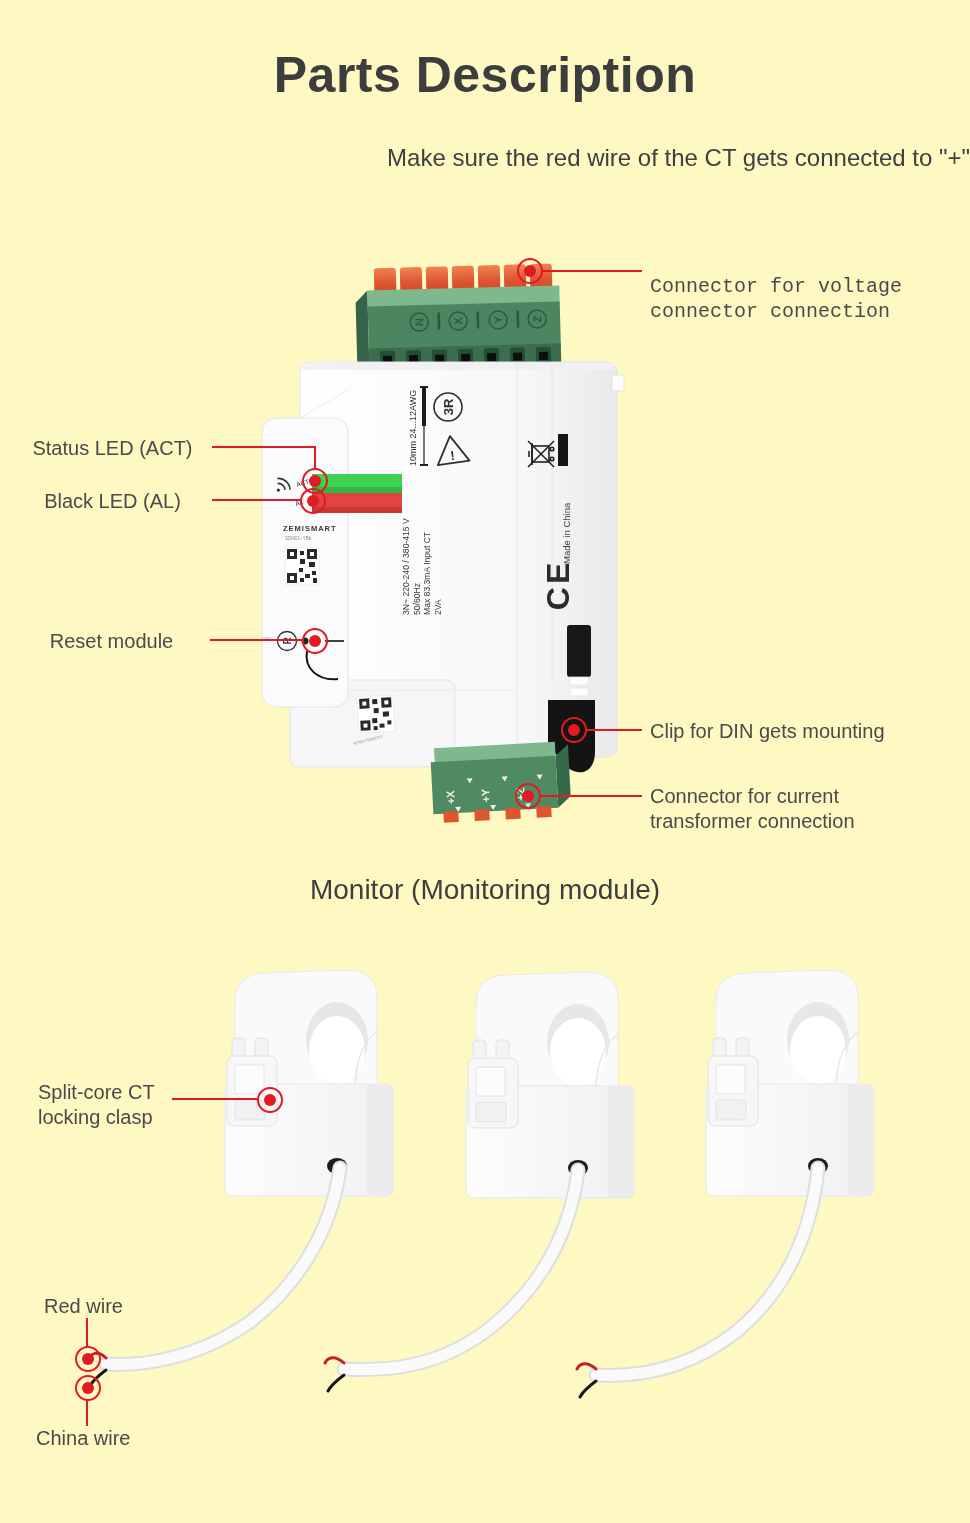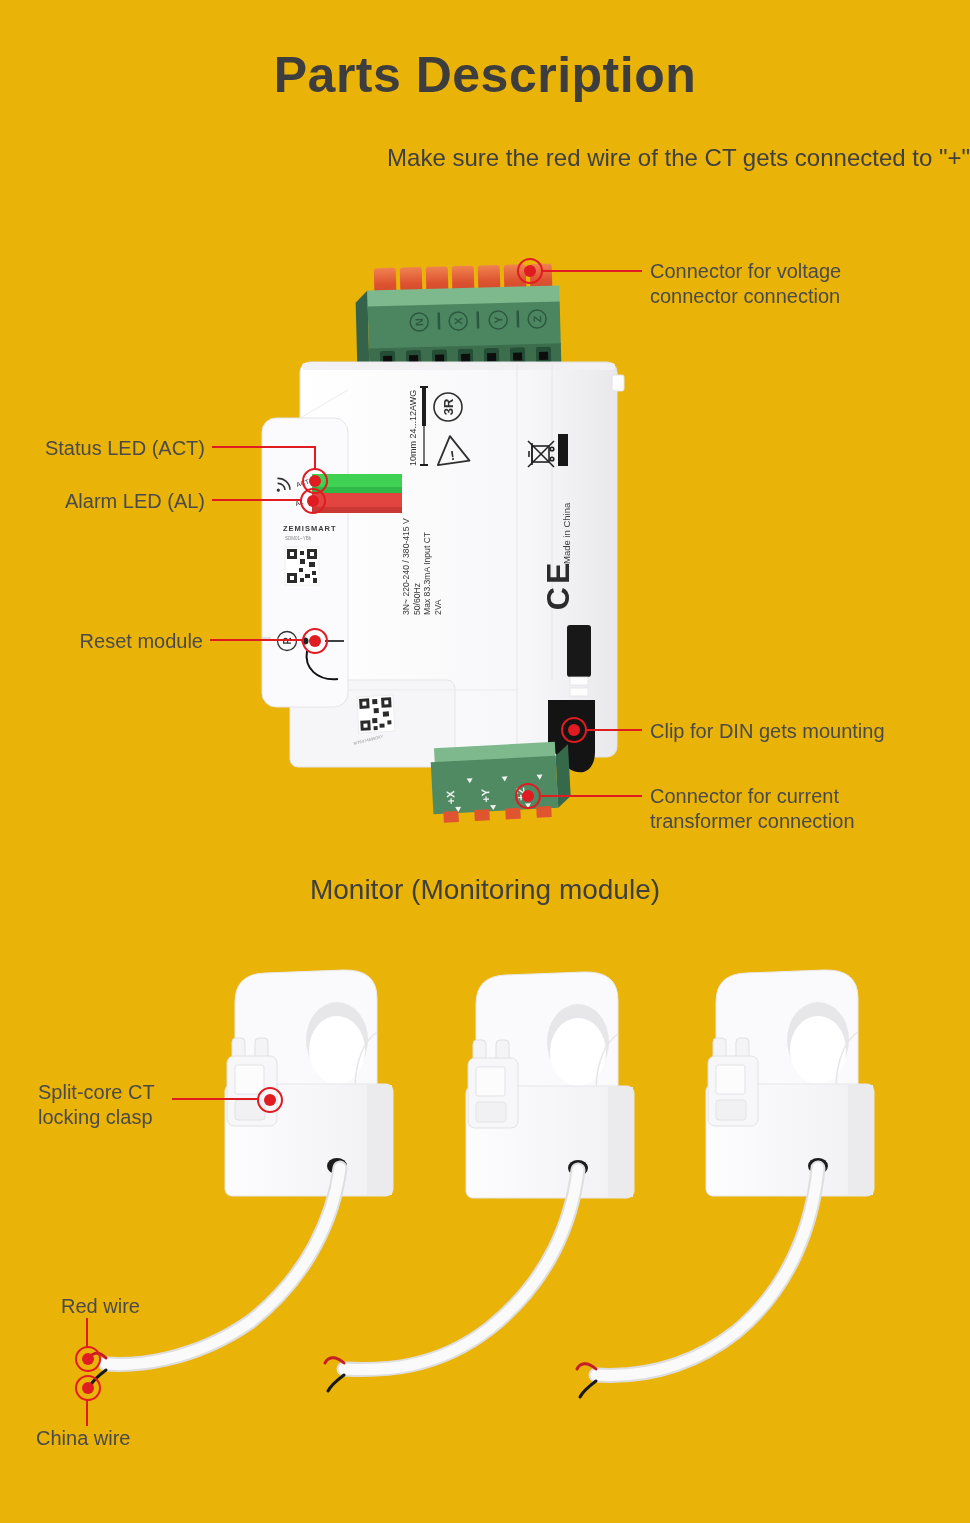--- a/index.html
+++ b/index.html
@@ -1,23 +1,23 @@
 <!DOCTYPE html>
 <html><head>
 <meta charset="utf-8">
 <style>
   html,body{margin:0;padding:0;background:#ffffff;}
-  .page{position:relative;width:970px;height:1523px;margin:0 auto;background:#eab308;overflow:hidden;
+  .page{position:relative;width:970px;height:1523px;margin:0 auto;background:#fef9c3;overflow:hidden;
         font-family:"Liberation Sans",sans-serif;}
   .abs{position:absolute;}
   .title{top:46px;left:0;width:100%;text-align:center;font-size:50px;font-weight:700;color:#3d3d3d;letter-spacing:.5px;}
   .subtitle{top:140px;left:0;width:100%;text-align:right;font-size:24px;color:#404040;line-height:35px;}
   .caption{left:0;width:100%;text-align:center;font-size:28px;color:#3e3e3e;}
   .lbl{font-size:20px;color:#4a4a4a;line-height:25px;white-space:nowrap;}
-  .lbl.r{text-align:right;}
+  .lbl.r{text-align:center;}
   .cl{background:#e11b22;}
   .clh{height:2px;}
   .clv{width:2px;}
   .marker{width:22px;height:22px;border:2px solid #e11b22;border-radius:50%;
           display:flex;align-items:center;justify-content:center;background:transparent;z-index:5;}
   .marker .dot{width:12px;height:12px;border-radius:50%;background:#e11b22;}
   svg{display:block;}
 </style>
 </head>
 <body>
@@ -260,23 +260,23 @@
 
   <div class="abs cl clh" style="left:541px;top:270px;width:101px;"></div>
   <div class="abs cl clh" style="left:212px;top:446px;width:104px;"></div>
   <div class="abs cl clv" style="left:314px;top:446px;height:24px;"></div>
   <div class="abs cl clh" style="left:212px;top:499px;width:90px;"></div>
   <div class="abs cl clh" style="left:210px;top:639px;width:94px;"></div>
   <div class="abs cl clh" style="left:585px;top:729px;width:57px;"></div>
   <div class="abs cl clh" style="left:539px;top:795px;width:103px;"></div>
 
   <div class="abs lbl r" style="left:20px;top:436px;width:185px;">Status LED (ACT)</div>
-  <div class="abs lbl r" style="left:20px;top:489px;width:185px;">Alarm LED (AL)</div>
+  <div class="abs lbl r" style="left:20px;top:489px;width:185px;">Black LED (AL)</div>
   <div class="abs lbl r" style="left:20px;top:629px;width:183px;">Reset module</div>
-  <div class="abs lbl" style="left:650px;top:259px;">
+  <div class="abs lbl" style="left:650px;top:274px;font-family:Liberation Mono, monospace;">
     <div>Connector for voltage</div>
     <div>connector connection</div>
   </div>
   <div class="abs lbl" style="left:650px;top:719px;">Clip for DIN gets mounting</div>
   <div class="abs caption" style="top:874px;">Monitor (Monitoring module)</div>
 
   <div class="abs lbl" style="left:650px;top:784px;">
     <div>Connector for current</div>
     <div>transformer connection</div>
   </div>
@@ -370,17 +370,17 @@
     </div>
 
   <div class="abs cl clh" style="left:172px;top:1098px;width:87px;"></div>
   <div class="abs cl clv" style="left:86px;top:1318px;height:29px;"></div>
   <div class="abs cl clv" style="left:86px;top:1400px;height:26px;"></div>
 
   <div class="abs lbl" style="left:38px;top:1080px;">
     <div>Split-core CT</div>
     <div>locking clasp</div>
   </div>
-  <div class="abs lbl" style="left:61px;top:1294px;text-align:center;">Red wire</div>
+  <div class="abs lbl" style="left:44px;top:1294px;text-align:center;">Red wire</div>
   <div class="abs lbl" style="left:36px;top:1426px;">China wire</div>
 
 
 </div>
 
 </body></html>

